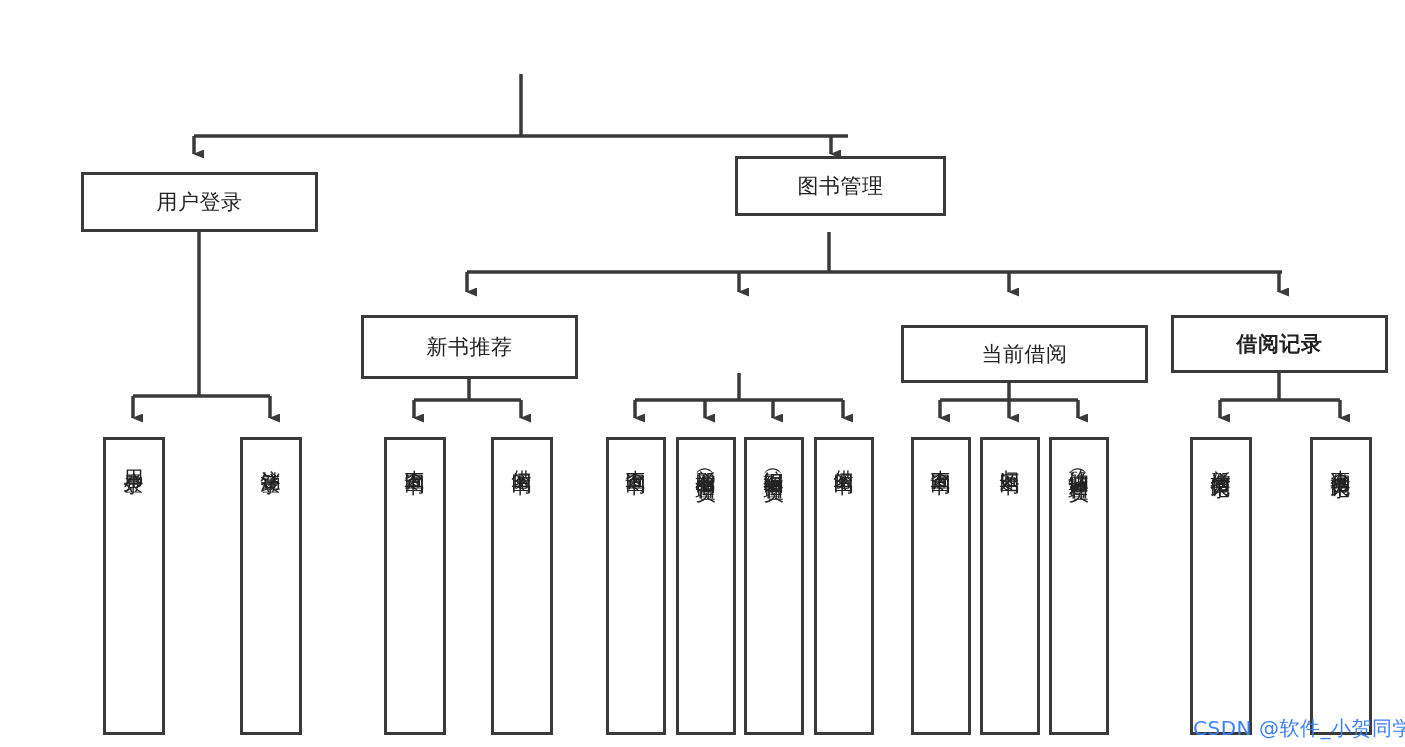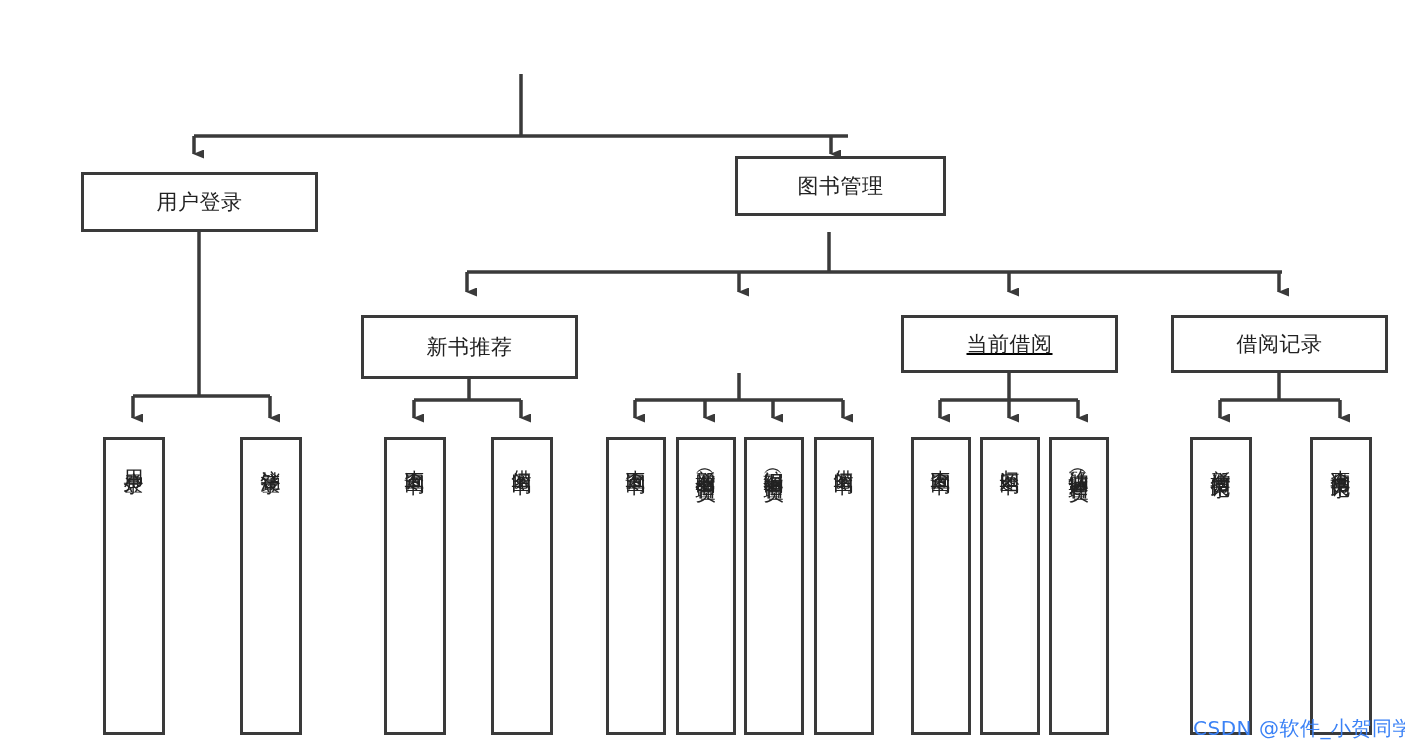--- a/index.html
+++ b/index.html
@@ -137,25 +137,25 @@
 
   <div class="node level2" style="left:711px; top:156px; width:211px; height:60px;margin-left:24px;">
     <span class="node-label">图书管理</span>
   </div>
 
   <div class="node level2" style="left:361px; top:315px; width:217px; height:64px;">
     <span class="node-label">新书推荐</span>
   </div>
 
 
-  <div class="node level2" style="left:901px; top:315px; width:217px; height:58px;text-decoration:underline;">
+  <div class="node level2" style="left:901px; top:325px; width:247px; height:58px;">
     <span class="node-label">当前借阅</span>
   </div>
 
-  <div class="node level2" style="left:1171px; top:315px; width:217px; height:58px;">
+  <div class="node level2" style="left:1171px; top:315px; width:217px; height:58px;font-weight:bold;">
     <span class="node-label">借阅记录</span>
   </div>
 
   <div class="node vertical" style="left:103px; top:437px; width:62px; height:298px;">
     <span class="node-label">用户登录</span>
   </div>
 
   <div class="node vertical" style="left:240px; top:437px; width:62px; height:298px;">
     <span class="node-label">注销登录</span>
   </div>

